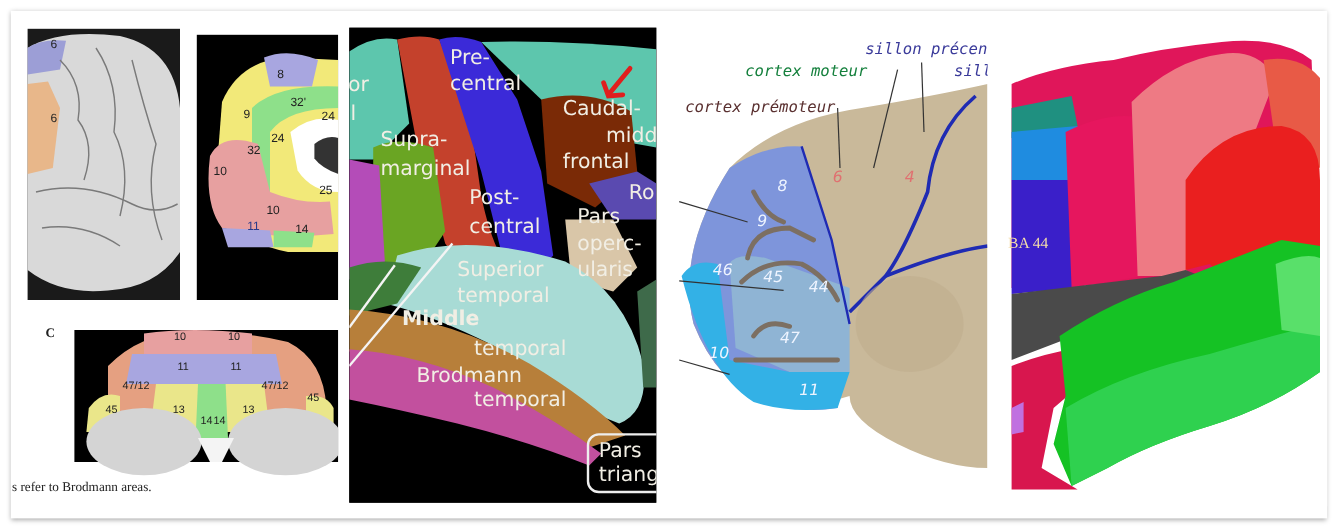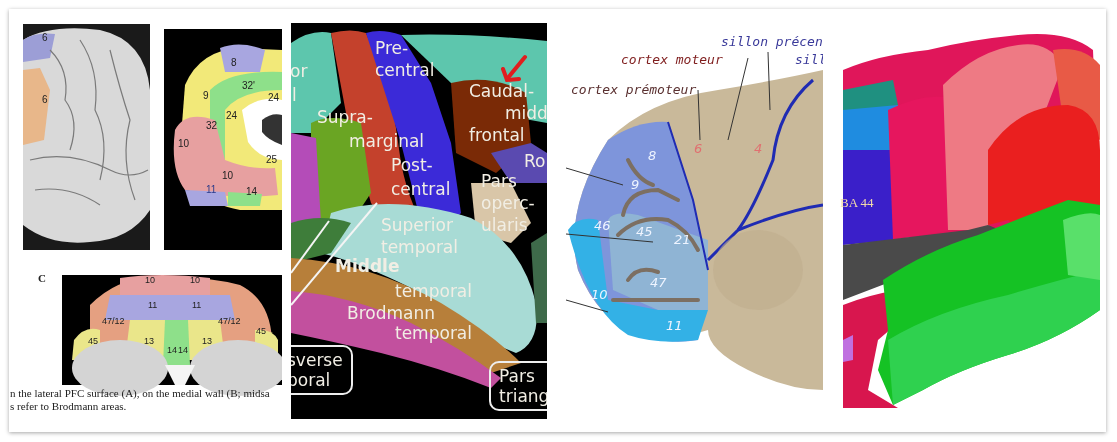--- a/index.html
+++ b/index.html
@@ -83,21 +83,20 @@
   <span class="num" style="left:182px;top:290px;font-size:9px;">11</span>
   <span class="num" style="left:92px;top:306px;font-size:9px;">47/12</span>
   <span class="num" style="left:208px;top:306px;font-size:9px;">47/12</span>
   <span class="num" style="left:78px;top:326px;font-size:9px;">45</span>
   <span class="num" style="left:246px;top:316px;font-size:9px;">45</span>
   <span class="num" style="left:134px;top:326px;font-size:9px;">13</span>
   <span class="num" style="left:192px;top:326px;font-size:9px;">13</span>
   <span class="num" style="left:157px;top:335px;font-size:9px;">14</span>
   <span class="num" style="left:168px;top:335px;font-size:9px;">14</span>
 
-  <span class="caption" style="top:377px;">n the lateral PFC surface (A), on the medial wall (B; midsa</span>
   <span class="caption" style="top:390px;">s refer to Brodmann areas.</span>
 </div>
 
 <div class="panel" id="p2">
   <svg width="256" height="396">
     <rect width="256" height="396" fill="#000"></rect>
     <path d="M0 20 Q20 6 40 10 L50 80 L20 110 L0 110 Z" fill="#5dc6ad"></path>
     <path d="M40 10 Q60 5 75 10 L100 70 L110 140 Q120 190 140 210 L110 220 L80 180 L55 90 Z" fill="#c4412c"></path>
     <path d="M75 10 Q90 5 110 12 L140 60 L160 120 L170 190 L150 210 L130 200 L110 120 Z" fill="#3b2ad8"></path>
     <path d="M110 12 Q180 10 256 18 L256 100 L200 90 L160 60 Z" fill="#5dc6ad"></path>
@@ -122,37 +121,33 @@
     </g>
   </svg>
   <span class="lbl p2l" style="left:84px;top:15px;">Pre-</span>
   <span class="lbl p2l" style="left:84px;top:37px;">central</span>
   <span class="lbl p2l" style="left:178px;top:58px;">Caudal-</span>
   <span class="lbl p2l" style="left:178px;top:80px;margin-left:36px;">middle-</span>
   <span class="lbl p2l" style="left:178px;top:102px;">frontal</span>
   <span class="lbl p2l" style="left:-1px;top:38px;">or</span>
   <span class="lbl p2l" style="left:1px;top:62px;">l</span>
   <span class="lbl p2l" style="left:26px;top:84px;">Supra-</span>
-  <span class="lbl p2l" style="left:26px;top:108px;padding-left:32px;">marginal</span>
+  <span class="lbl p2l" style="left:26px;top:108px;">marginal</span>
   <span class="lbl p2l" style="left:100px;top:132px;">Post-</span>
   <span class="lbl p2l" style="left:100px;top:156px;">central</span>
   <span class="lbl p2l" style="left:233px;top:128px;">Ro</span>
   <span class="lbl p2l" style="left:190px;top:148px;">Pars</span>
   <span class="lbl p2l" style="left:190px;top:170px;">operc-</span>
   <span class="lbl p2l" style="left:190px;top:192px;">ularis</span>
   <span class="lbl p2l" style="left:90px;top:192px;">Superior</span>
   <span class="lbl p2l" style="left:90px;top:214px;">temporal</span>
   <span class="lbl p2l" style="left:44px;top:233px;font-weight:bold;">Middle</span>
   <span class="lbl p2l" style="left:104px;top:258px;">temporal</span>
   <span class="lbl p2l" style="left:56px;top:280px;">Brodmann</span>
   <span class="lbl p2l" style="left:104px;top:300px;">temporal</span>
-  <div class="boxlbl" style="left:-14px;top:322px;">
-    <div>sverse</div>
-    <div>poral</div>
-  </div>
   <div class="boxlbl" style="left:198px;top:338px;">
     <div>Pars</div>
     <div>triang</div>
   </div>
 </div>
 
 <div class="panel" id="p3">
   <svg width="265" height="412">
     <path d="M50 130 Q90 90 160 80 Q220 70 265 60 L265 380 Q230 380 190 360 Q150 340 150 320 Q120 330 80 325 Q40 310 20 260 Q5 200 50 130 Z" fill="#c9b99a"></path>
     <path d="M50 130 Q80 110 110 112 L135 190 L150 260 L140 330 Q110 335 80 325 Q40 310 20 260 Q5 200 50 130 Z" fill="#7e95db"></path>
@@ -175,27 +170,27 @@
       <line x1="8" y1="224" x2="95" y2="232"></line>
       <line x1="8" y1="290" x2="50" y2="302"></line>
       <line x1="190" y1="48" x2="170" y2="130"></line>
       <line x1="140" y1="80" x2="142" y2="130"></line>
       <line x1="210" y1="42" x2="212" y2="100"></line>
     </g>
     <ellipse cx="200" cy="260" rx="45" ry="40" fill="#bfae8e" opacity="0.6"></ellipse>
   </svg>
   <span class="lbl p3l" style="left:163px;top:24px;color:#3a3a9a;">sillon précent</span>
   <span class="lbl p3l" style="left:237px;top:42px;color:#3a3a9a;">sillo</span>
-  <span class="lbl p3l" style="left:63px;top:42px;color:#7f1d1d;">cortex moteur</span>
+  <span class="lbl p3l" style="left:63px;top:42px;color:#15803d;">cortex moteur</span>
   <span class="lbl p3l" style="left:13px;top:72px;color:#5a3030;">cortex prémoteur</span>
   <span class="p3n" style="left:90px;top:138px;">8</span>
   <span class="p3n" style="left:73px;top:167px;">9</span>
   <span class="p3n" style="left:36px;top:208px;">46</span>
   <span class="p3n" style="left:78px;top:214px;">45</span>
-  <span class="p3n" style="left:116px;top:222px;">21</span>
+  <span class="p3n" style="left:116px;top:222px;">44</span>
   <span class="p3n" style="left:92px;top:265px;">47</span>
   <span class="p3n" style="left:33px;top:277px;">10</span>
   <span class="p3n" style="left:108px;top:308px;">11</span>
   <span class="p3n" style="left:136px;top:131px;color:#e07070;">6</span>
   <span class="p3n" style="left:196px;top:131px;color:#e07070;">4</span>
 </div>
 
 <div class="panel" id="p4">
   <svg width="268" height="412">
     <path d="M5 60 Q40 45 90 40 Q130 30 180 25 Q230 20 255 40 L262 220 L5 230 Z" fill="#e0165a"></path>

